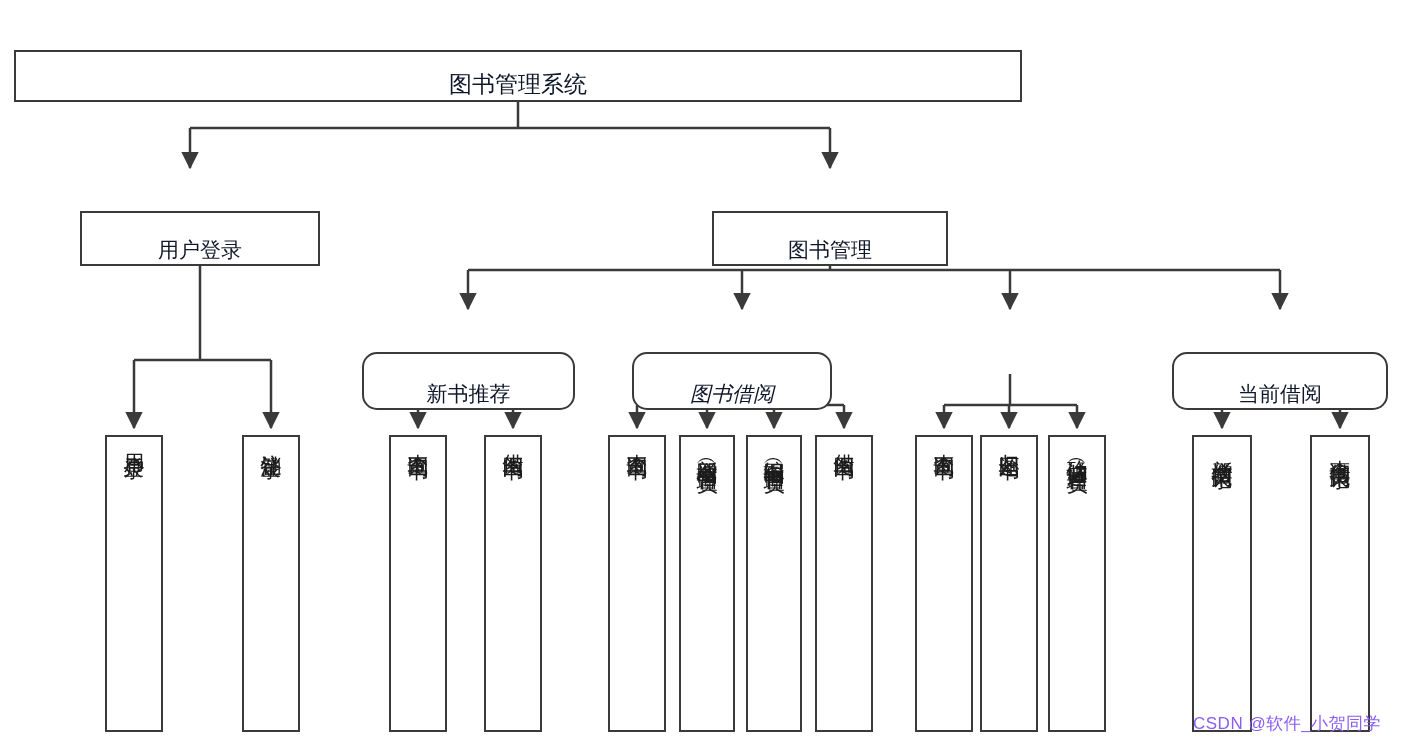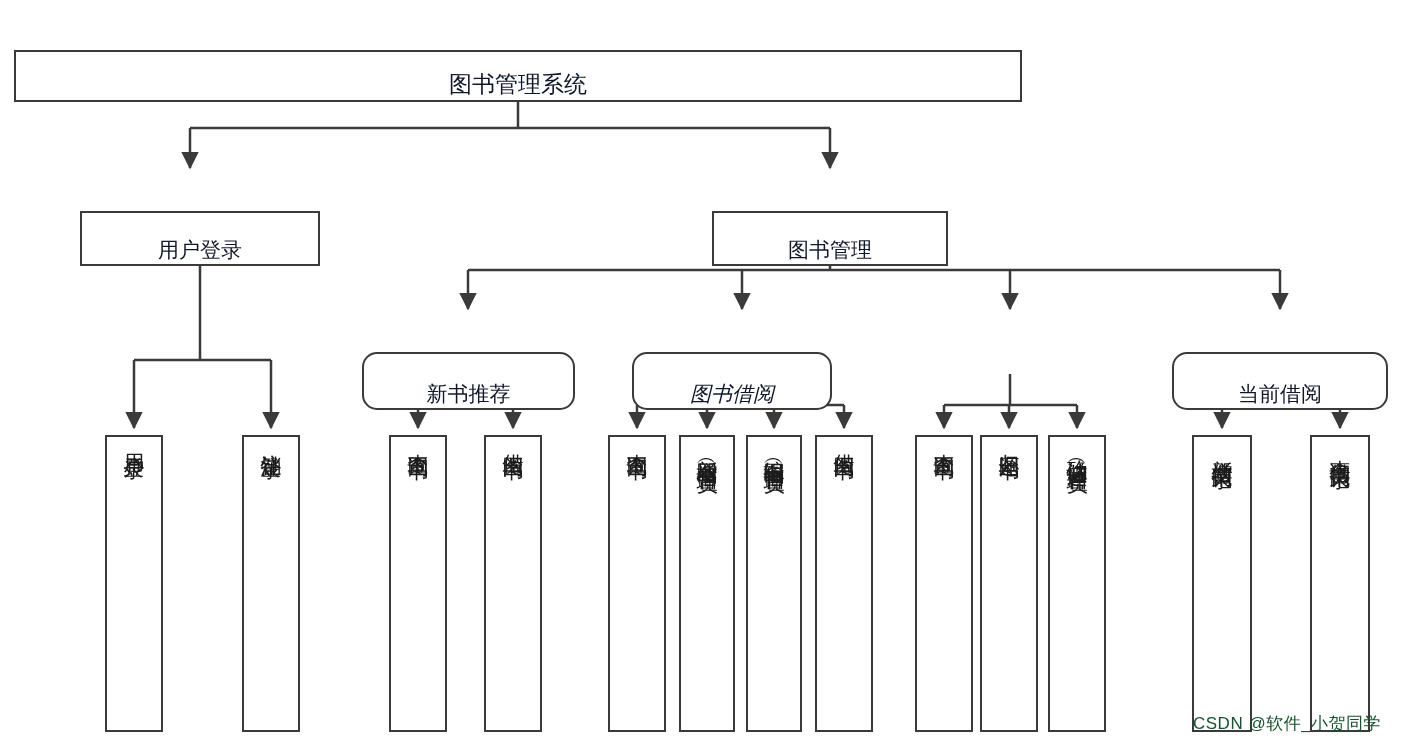--- a/index.html
+++ b/index.html
@@ -48,21 +48,21 @@
     color:#1c1c1c;
     white-space:nowrap;
     padding-top:6px;
   }
   .leaf.mid .vtext{padding-top:0;}
 
   .watermark{
     position:absolute;
     left:1193px;top:712px;
     font-size:17px;
-    color:#14532d;
+    color:#8b5cf6;
     white-space:nowrap;
     z-index:5;
     letter-spacing:0.5px;
   }
 </style>
 </head>
 <body>
 
 <div id="stage">
 

